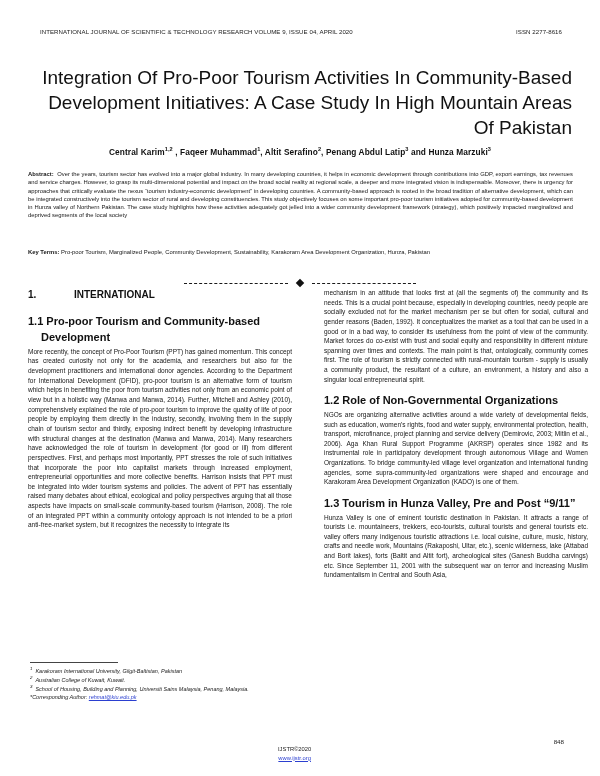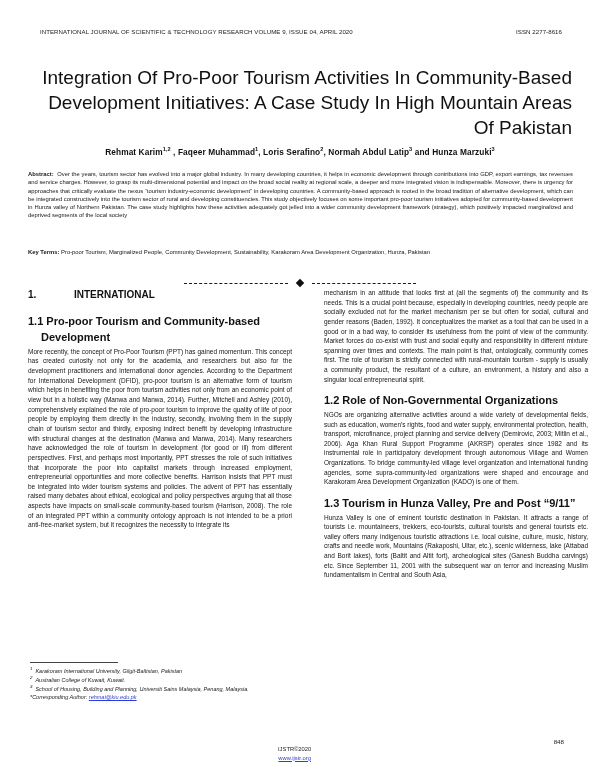--- a/index.html
+++ b/index.html
@@ -219,21 +219,21 @@
 <div class="page">
 
   <div class="running-head">
     <span class="rh-left">INTERNATIONAL JOURNAL OF SCIENTIFIC &amp; TECHNOLOGY RESEARCH VOLUME 9, ISSUE 04, APRIL 2020</span>
     <span class="rh-right">ISSN 2277-8616</span>
   </div>
 
   <h1 class="doc-title">Integration Of Pro-Poor Tourism Activities In Community-Based Development Initiatives: A Case Study In High Mountain Areas Of Pakistan</h1>
 
   <div class="authors">
-    <span><span>Rehmat Karim</span><sup>1,2</sup></span><span> , </span><span><span>Faqeer Muhammad</span><sup>1</sup></span><span>, </span><span><span>Loris Serafino</span><sup>2</sup></span><span>, </span><span><span>Normah Abdul Latip</span><sup>3</sup></span><span> </span><span>and</span><span> </span><span><span>Hunza Marzuki</span><sup>3</sup></span>
+    <span><span>Central Karim</span><sup>1,2</sup></span><span> , </span><span><span>Faqeer Muhammad</span><sup>1</sup></span><span>, </span><span><span>Altit Serafino</span><sup>2</sup></span><span>, </span><span><span>Penang Abdul Latip</span><sup>3</sup></span><span> </span><span>and</span><span> </span><span><span>Hunza Marzuki</span><sup>3</sup></span>
   </div>
 
   <div class="abstract-block">
     <span class="lead">Abstract:</span><span>&nbsp; </span><span>Over the years, tourism sector has evolved into a major global industry. In many developing countries, it helps in economic development through contributions into GDP, export earnings, tax revenues and service charges. However, to grasp its multi-dimensional potential and impact on the broad social reality at regional scale, a deeper and more integrated vision is indispensable. Moreover, there is urgency for approaches that critically evaluate the nexus “tourism industry-economic development” in developing countries. A community-based approach is rooted in the broad tradition of alternative development, which can be integrated constructively into the tourism sector of rural and developing constituencies. This study objectively focuses on some important pro-poor tourism initiatives adopted for community-based development in Hunza valley of Northern Pakistan. The case study highlights how these activities adequately got jelled into a wider community development framework (strategy), which positively impacted marginalized and deprived segments of the local society</span>
   </div>
 
   <div class="keyterms">
     <span class="lead">Key Terms:</span><span> </span><span>Pro-poor Tourism, Marginalized People, Community Development, Sustainability, Karakoram Area Development Organization, Hunza, Pakistan</span>
   </div>
 

